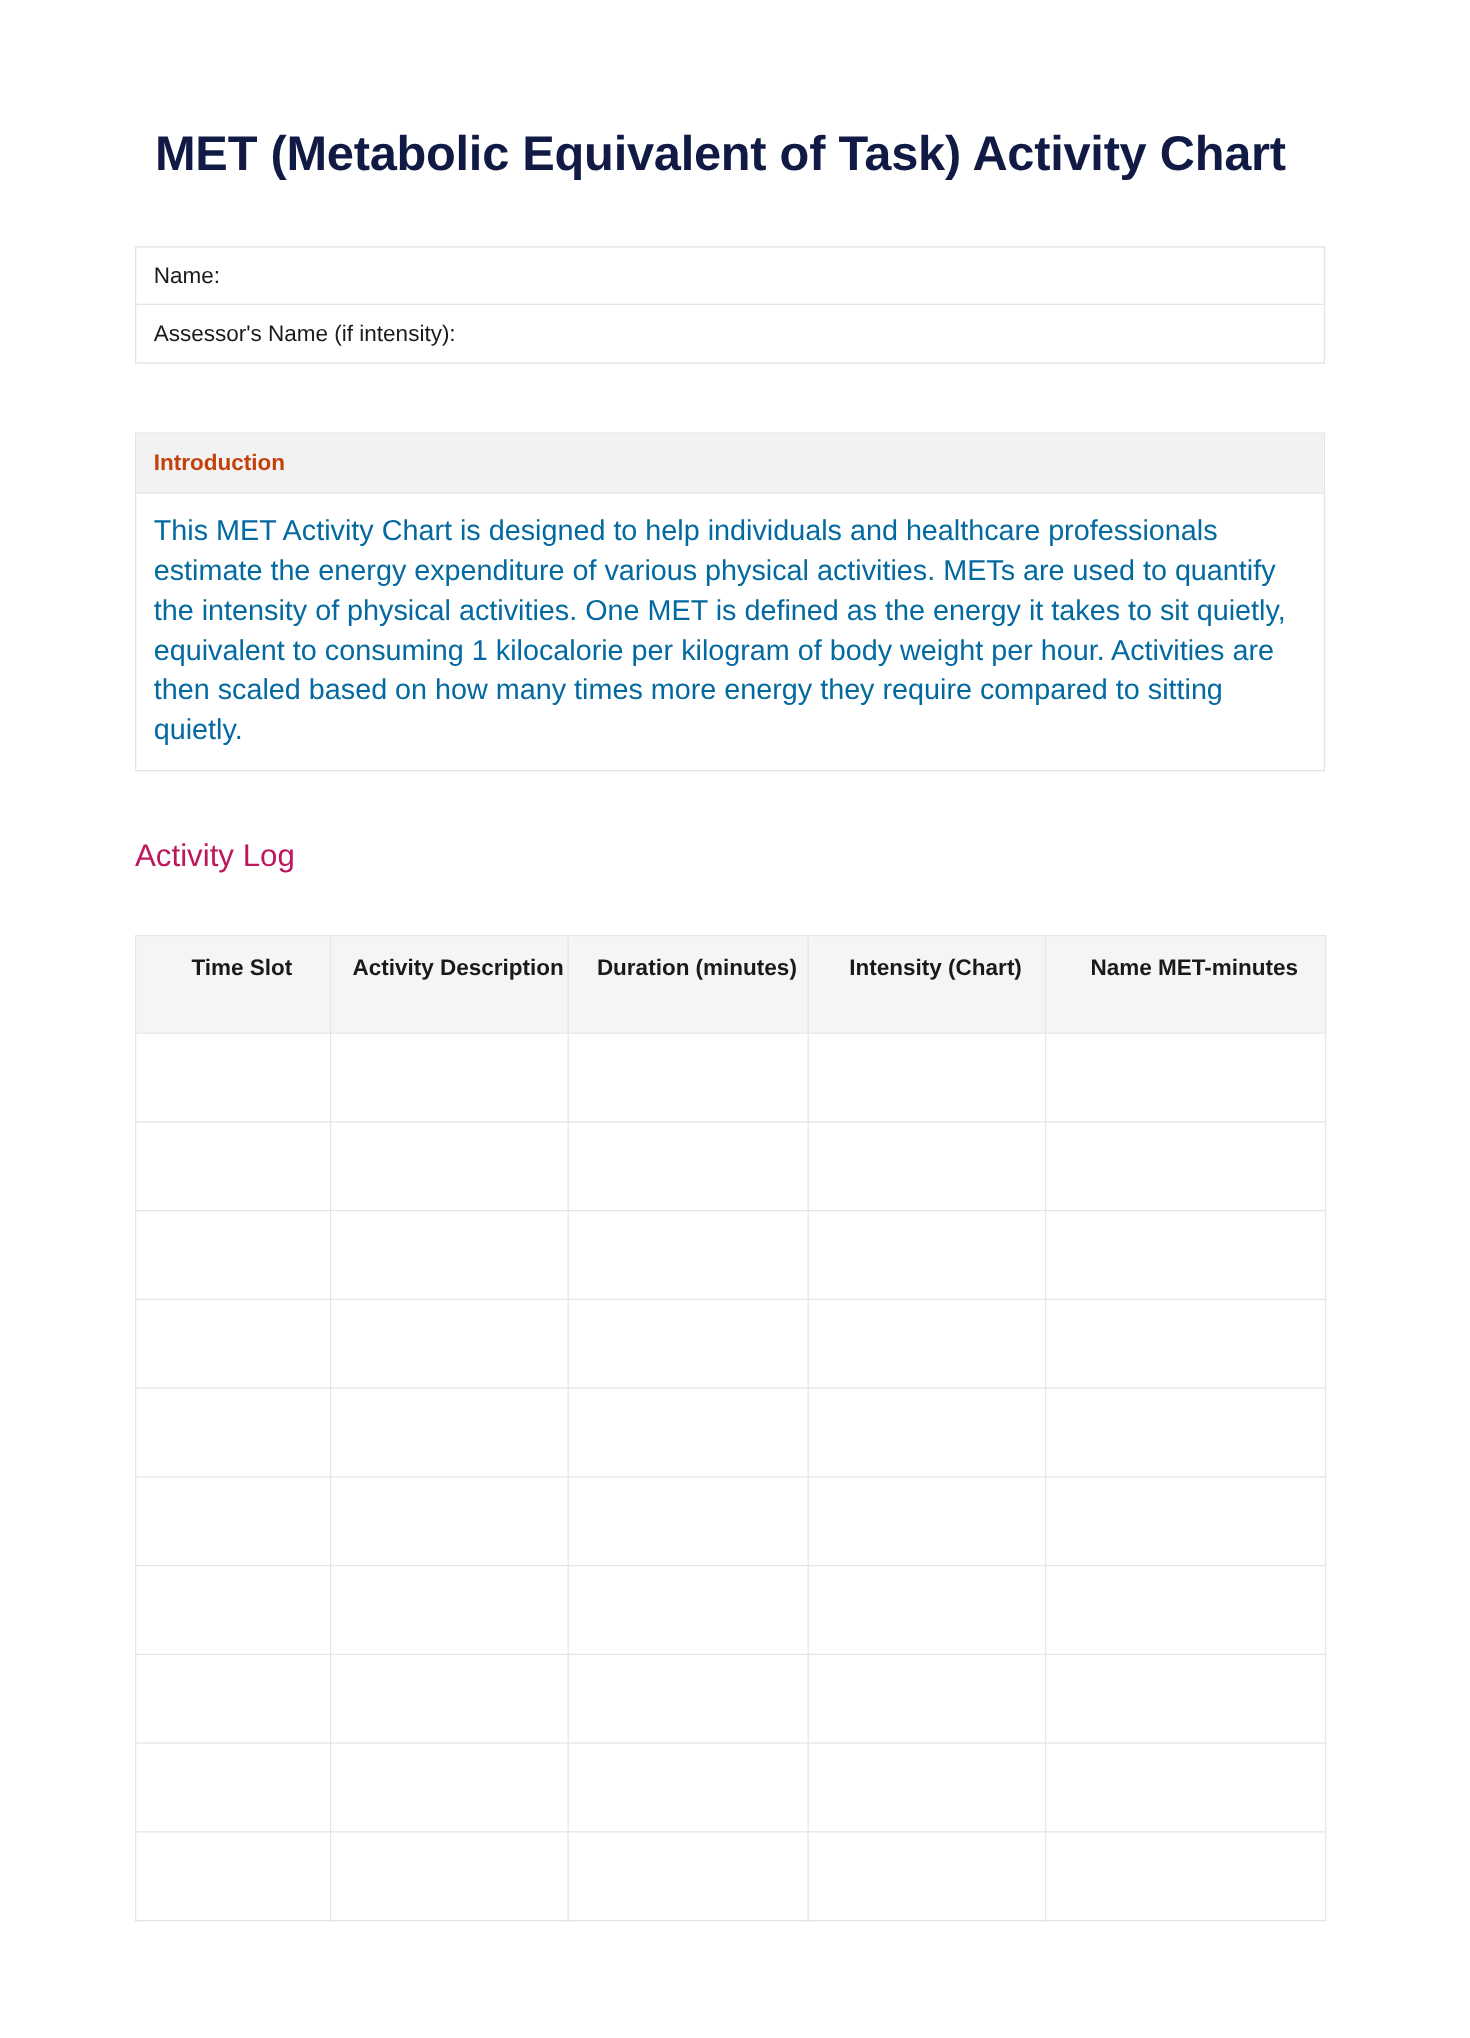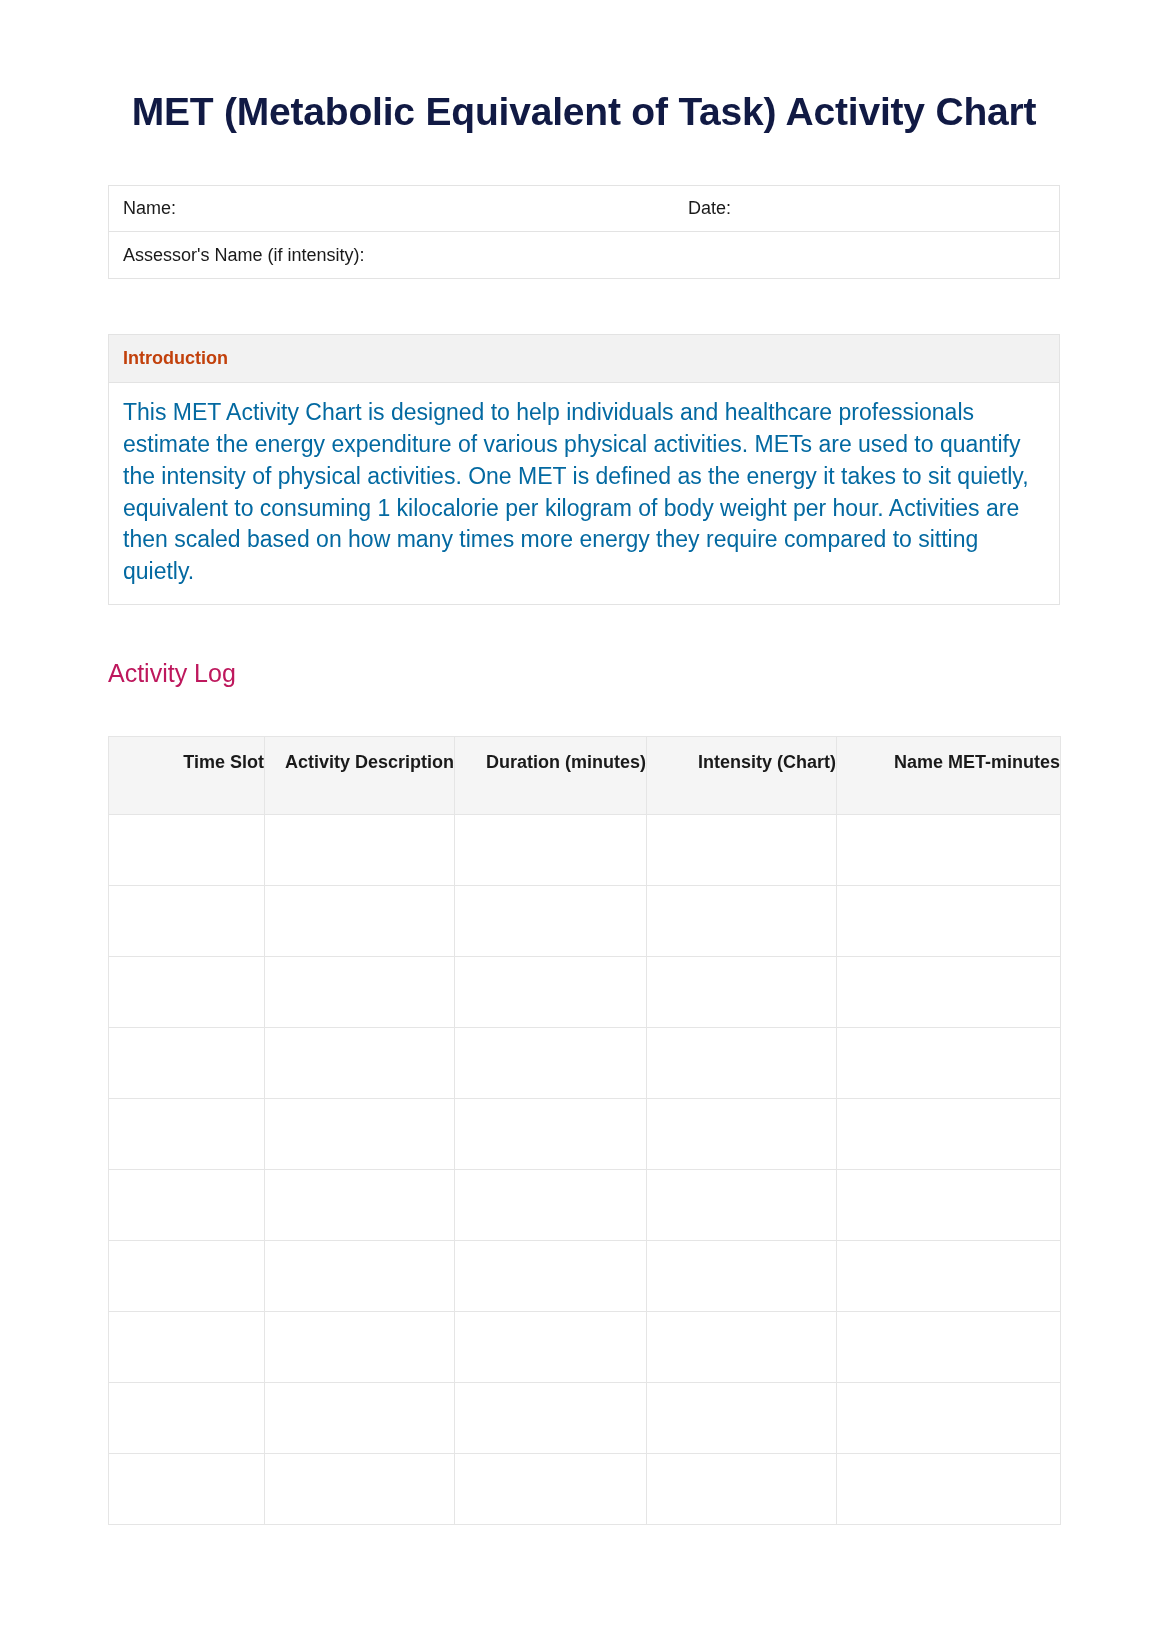--- a/index.html
+++ b/index.html
@@ -25,27 +25,26 @@
 
   .content {
     position: absolute;
     left: 108px;
     top: 0;
     width: 952px;
   }
 
   
   .doc-title {
-    margin: 4px;
+    margin: 16px;
     padding-top: 82px;
     font-size: 39px;
     line-height: 1.32;
     font-weight: bold;
     color: #111a44;
-    text-align: center;
     letter-spacing: -0.2px;
   }
 
   
   .box {
     border: 1px solid #e3e3e3;
     border-collapse: collapse;
     background: #ffffff;
     box-sizing: border-box;
   }
@@ -113,21 +112,21 @@
     border-collapse: collapse;
     table-layout: fixed;
   }
   .log-table th,
   .log-table td {
     border: 1px solid #e5e5e5;
     box-sizing: border-box;
   }
   .log-table thead th {
     background: #f5f5f5;
-    text-align: right;
+    text-align: center;
     vertical-align: top;
     font-size: 18px;
     font-weight: bold;
     color: #1a1a1a;
     padding: 14px 0 16px 14px;
     line-height: 1.28;
     height: 78px;
   }
   .log-table tbody td {
     height: 71px;
@@ -144,21 +143,20 @@
 <body>
 
 <div class="page">
   <div class="content">
 
     <h1 class="doc-title">MET (Metabolic Equivalent of Task) Activity Chart</h1>
 
     <div class="box id-block">
       <div class="id-row">
         <div class="id-label name-label">Name:</div>
-        <div class="id-label date-label">Date:</div>
       </div>
       <div class="id-row">
         <div class="id-label assessor-label">Assessor's Name (if intensity):</div>
       </div>
     </div>
 
     <div class="box intro-block">
       <div class="intro-header">Introduction</div>
       <div class="intro-body">This MET Activity Chart is designed to help individuals and healthcare professionals estimate the energy expenditure of various physical activities. METs are used to quantify the intensity of physical activities. One MET is defined as the energy it takes to sit quietly, equivalent to consuming 1 kilocalorie per kilogram of body weight per hour. Activities are then scaled based on how many times more energy they require compared to sitting quietly.</div>
     </div>

